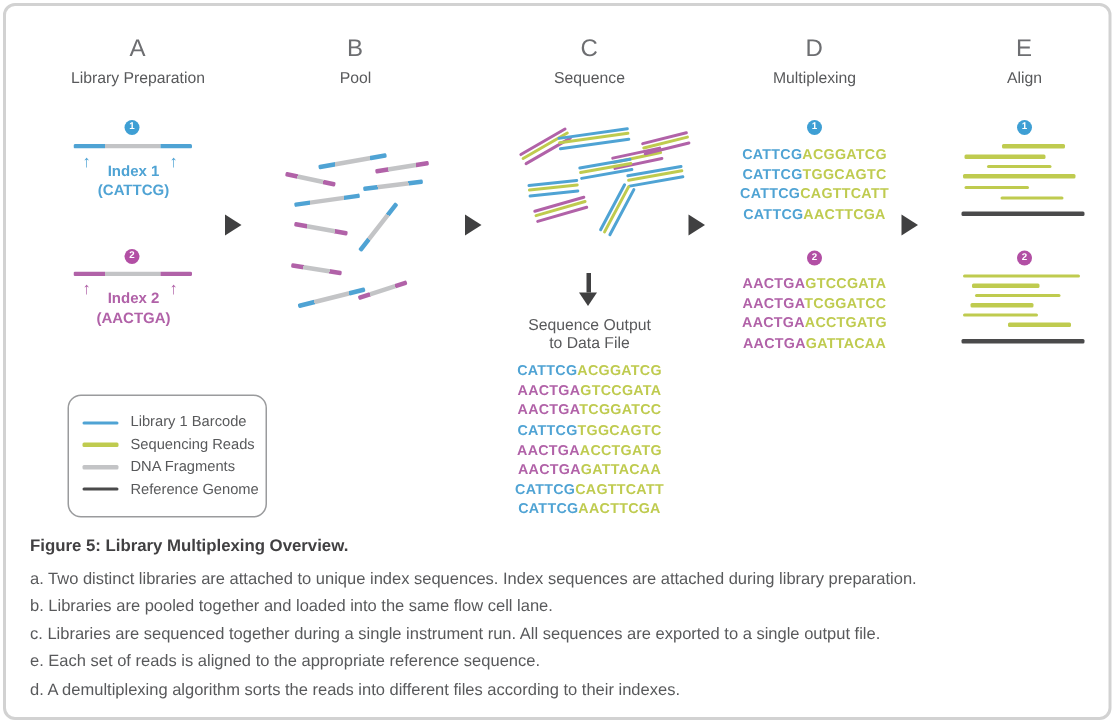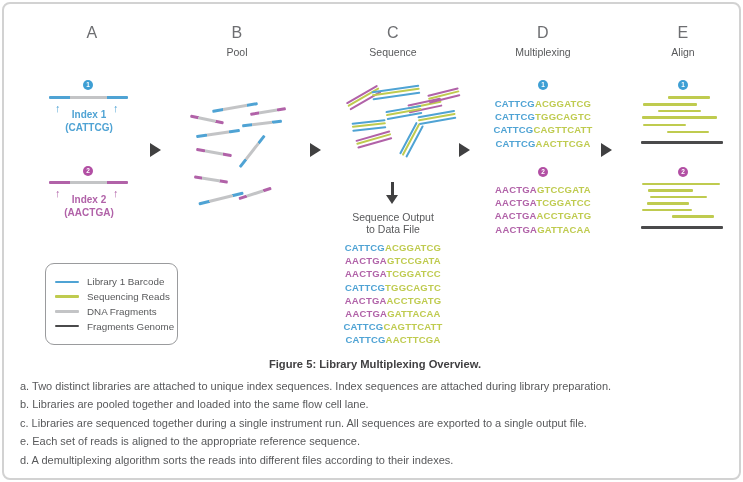--- a/index.html
+++ b/index.html
@@ -53,31 +53,32 @@
   .refline{position:absolute;height:3.2px;background:#4a4a4b;border-radius:1px;}
   
   #legend{position:absolute;left:45px;top:263px;width:133px;height:82px;
     border:1.5px solid #9a9b9d;border-radius:9px;box-sizing:border-box;
     display:flex;flex-direction:column;justify-content:center;padding:4px 9px;}
   .legend-row{display:flex;align-items:center;height:14.8px;}
   .legend-swatch{width:24px;height:2.6px;border-radius:1px;flex:0 0 auto;}
   .legend-label{margin-left:8px;font-size:9.8px;color:#58595b;white-space:nowrap;}
   
   #caption{position:absolute;left:20px;top:358px;width:710px;}
-  .cap-title{font-size:11.2px;font-weight:bold;color:#414042;margin-bottom:7px;text-align:center;}
+  .cap-title{font-size:11.2px;font-weight:bold;color:#414042;margin-bottom:7px;}
   .cap-line{font-size:11px;color:#58595b;line-height:18.4px;white-space:nowrap;}
 </style>
 </head>
 <body>
 
 <div id="canvas">
   <div id="frame"></div>
 
   <div class="step-header" style="left:22px;top:24px;">
     <div class="step-letter">A</div>
+    <div class="step-label">Library Preparation</div>
   </div>
   <div class="step-header" style="left:167px;top:24px;">
     <div class="step-letter">B</div>
     <div class="step-label">Pool</div>
   </div>
   <div class="step-header" style="left:323px;top:24px;">
     <div class="step-letter">C</div>
     <div class="step-label">Sequence</div>
   </div>
   <div class="step-header" style="left:473px;top:24px;">
@@ -231,21 +232,21 @@
     <div class="legend-row">
       <div class="legend-swatch" style="background:#bfcb4f;"></div>
       <div class="legend-label">Sequencing Reads</div>
     </div>
     <div class="legend-row">
       <div class="legend-swatch" style="background:#c3c4c6;"></div>
       <div class="legend-label">DNA Fragments</div>
     </div>
     <div class="legend-row">
       <div class="legend-swatch" style="background:#4a4a4b;"></div>
-      <div class="legend-label">Fragments Genome</div>
+      <div class="legend-label">Reference Genome</div>
     </div>
   </div>
 
   <div id="caption">
     <div class="cap-title">Figure 5: Library Multiplexing Overview.</div>
     <div class="cap-line">a. Two distinct libraries are attached to unique index sequences. Index sequences are attached during library preparation.</div>
     <div class="cap-line">b. Libraries are pooled together and loaded into the same flow cell lane.</div>
     <div class="cap-line">c. Libraries are sequenced together during a single instrument run. All sequences are exported to a single output file.</div>
     <div class="cap-line">e. Each set of reads is aligned to the appropriate reference sequence.</div>
     <div class="cap-line">d. A demultiplexing algorithm sorts the reads into different files according to their indexes.</div>

